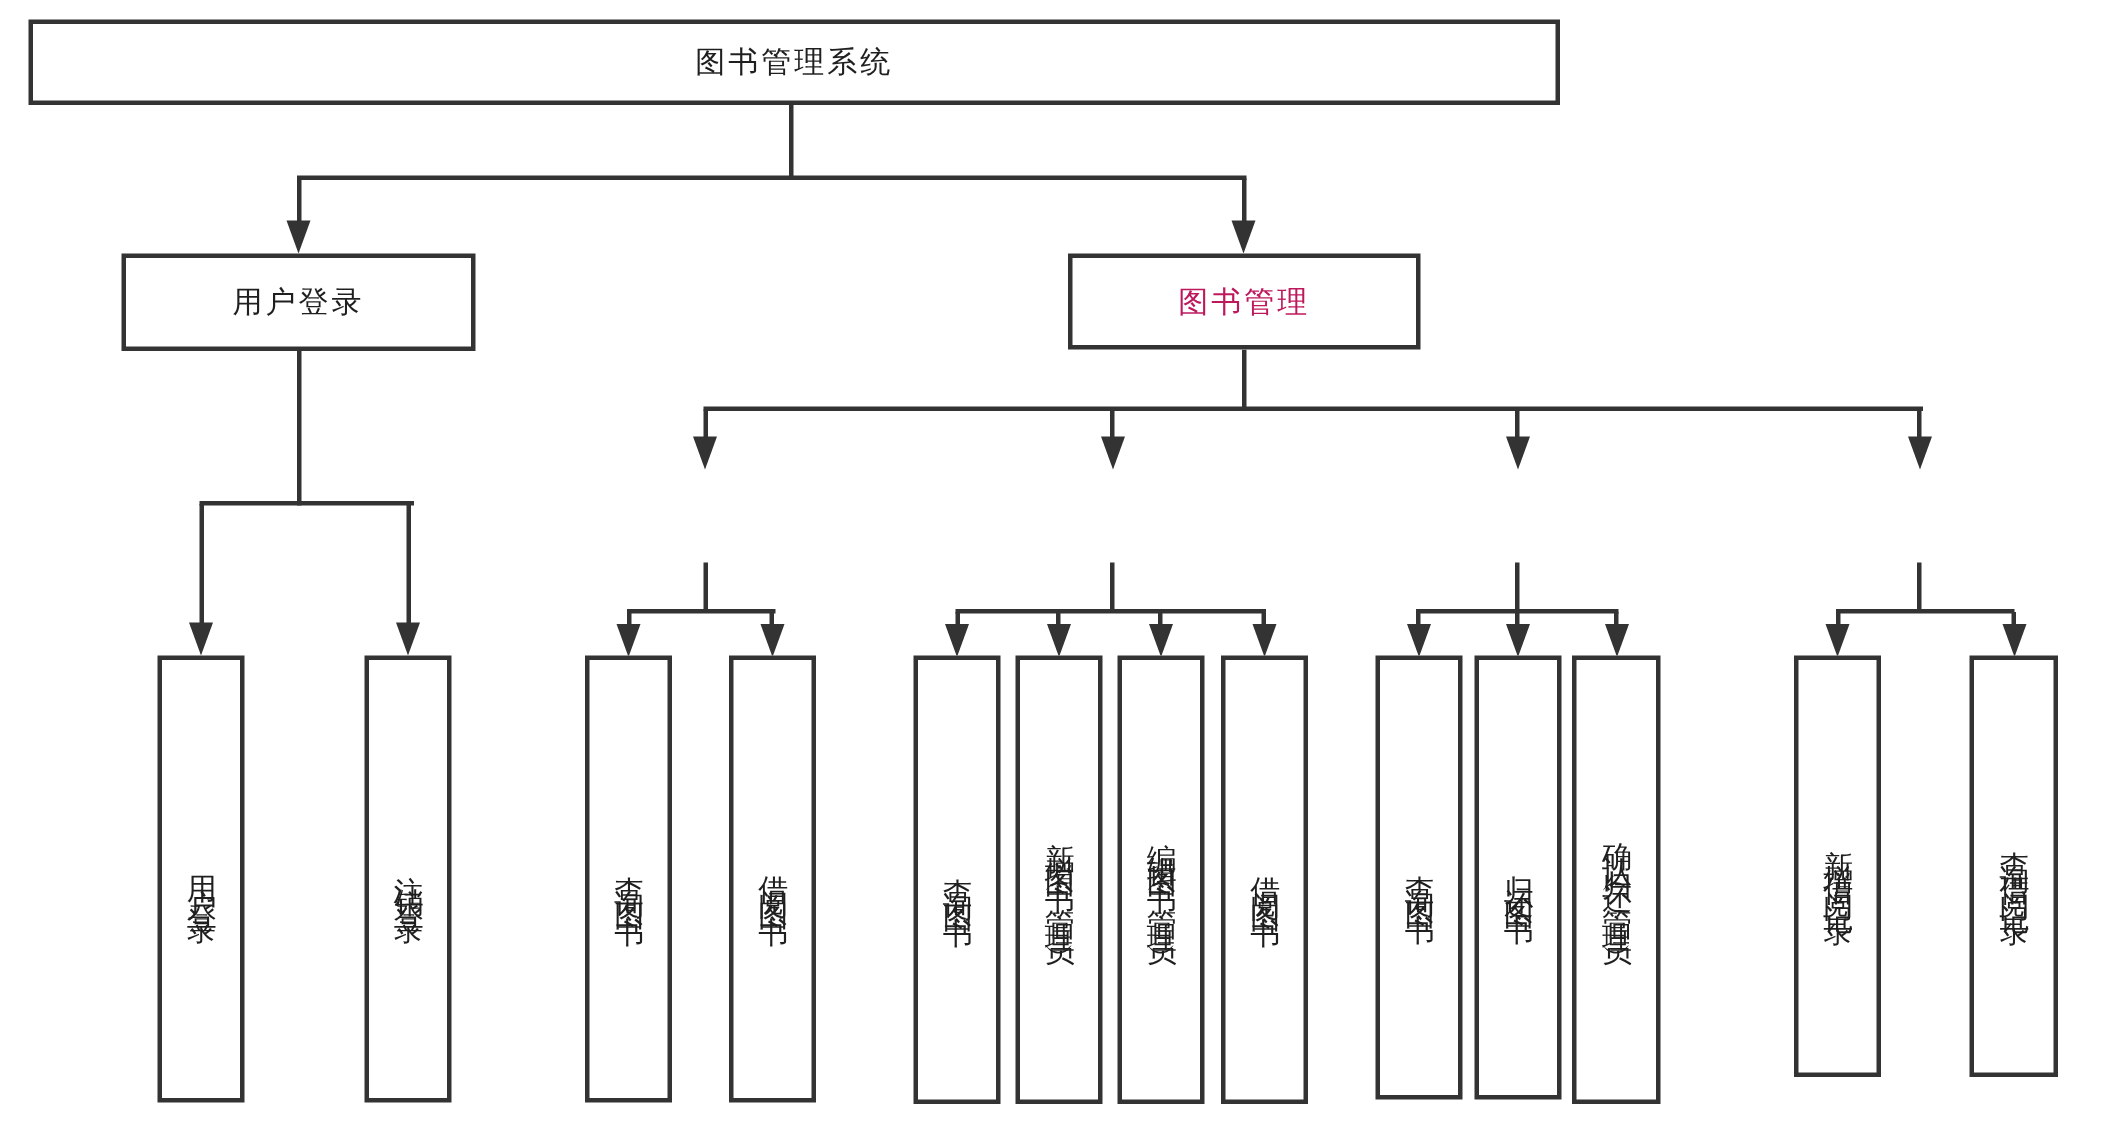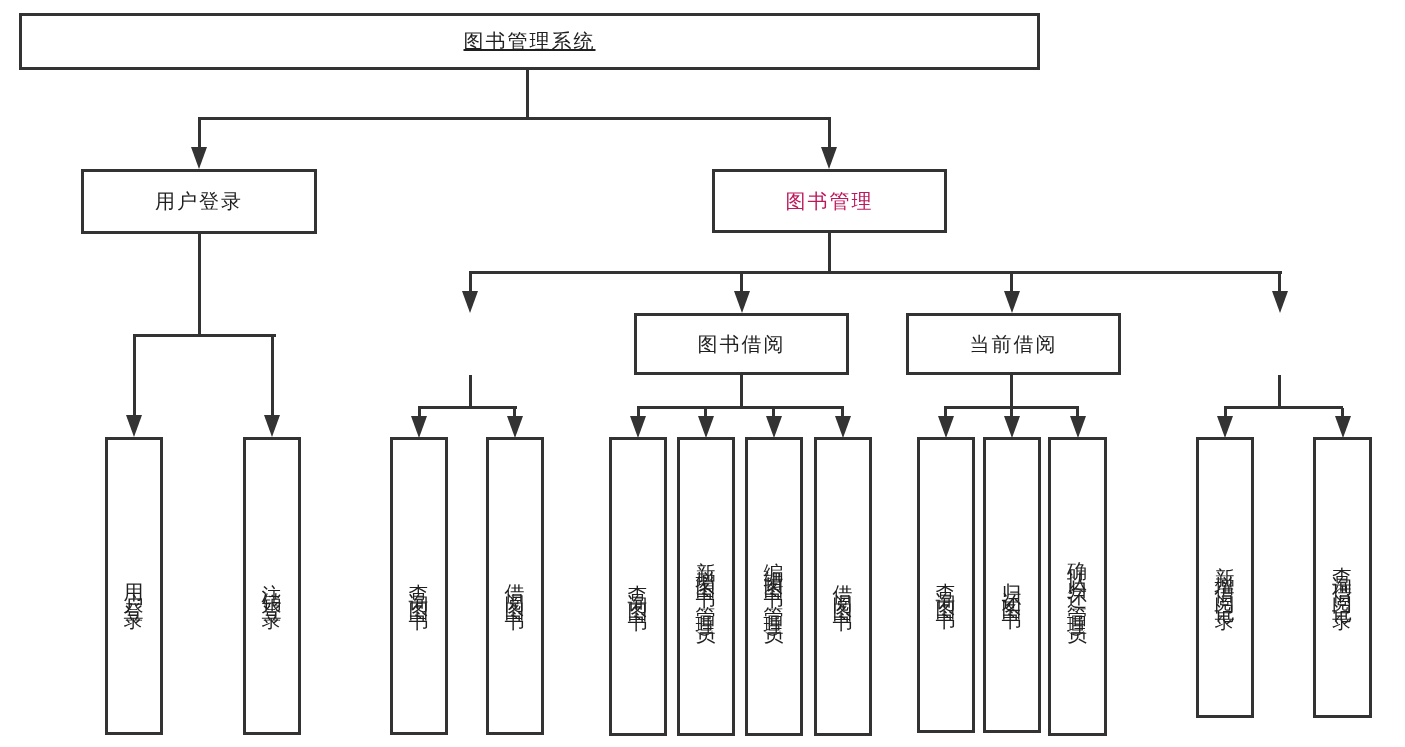--- a/index.html
+++ b/index.html
@@ -77,34 +77,28 @@
     <div class="arrow" style="left: 507px; top: 416px; border-top-color: rgb(51, 51, 51);"></div>
     <div class="arrow" style="left: 630px; top: 416px; border-top-color: rgb(51, 51, 51);"></div>
     <div class="arrow" style="left: 698px; top: 416px; border-top-color: rgb(51, 51, 51);"></div>
     <div class="arrow" style="left: 766px; top: 416px; border-top-color: rgb(51, 51, 51);"></div>
     <div class="arrow" style="left: 835px; top: 416px; border-top-color: rgb(51, 51, 51);"></div>
     <div class="arrow" style="left: 938px; top: 416px; border-top-color: rgb(51, 51, 51);"></div>
     <div class="arrow" style="left: 1004px; top: 416px; border-top-color: rgb(51, 51, 51);"></div>
     <div class="arrow" style="left: 1070px; top: 416px; border-top-color: rgb(51, 51, 51);"></div>
     <div class="arrow" style="left: 1217px; top: 416px; border-top-color: rgb(51, 51, 51);"></div>
     <div class="arrow" style="left: 1335px; top: 416px; border-top-color: rgb(51, 51, 51);"></div>
-    <div class="node h" style="left: 19px; top: 13px; width: 1021px; height: 57px; border-color: rgb(51, 51, 51); background: rgb(255, 255, 255); text-decoration: underline;">
+    <div class="node h" style="left: 19px; top: 13px; width: 1021px; height: 57px; border-color: rgb(51, 51, 51); background: rgb(255, 255, 255);">
       <span class="lbl" style="color: rgb(31, 31, 31);">图书管理系统</span>
     </div>
     <div class="node h" style="left: 81px; top: 169px; width: 236px; height: 65px; border-color: rgb(51, 51, 51); background: rgb(255, 255, 255);">
       <span class="lbl" style="color: rgb(31, 31, 31);">用户登录</span>
     </div>
     <div class="node h" style="left: 712px; top: 169px; width: 235px; height: 64px; border-color: rgb(51, 51, 51); background: rgb(255, 255, 255);">
       <span class="lbl" style="color: #be185d;">图书管理</span>
-    </div>
-    <div class="node h" style="left: 634px; top: 313px; width: 215px; height: 62px; border-color: rgb(51, 51, 51); background: rgb(255, 255, 255);">
-      <span class="lbl" style="color: rgb(31, 31, 31);">图书借阅</span>
-    </div>
-    <div class="node h" style="left: 906px; top: 313px; width: 215px; height: 62px; border-color: rgb(51, 51, 51); background: rgb(255, 255, 255);">
-      <span class="lbl" style="color: rgb(31, 31, 31);">当前借阅</span>
     </div>
     <div class="node v" style="left: 105px; top: 437px; width: 58px; height: 298px; border-color: rgb(51, 51, 51); background: rgb(255, 255, 255);">
       <span class="lbl" style="color: rgb(31, 31, 31);">用户登录</span>
     </div>
     <div class="node v" style="left: 243px; top: 437px; width: 58px; height: 298px; border-color: rgb(51, 51, 51); background: rgb(255, 255, 255);">
       <span class="lbl" style="color: rgb(31, 31, 31);">注销登录</span>
     </div>
     <div class="node v" style="left: 390px; top: 437px; width: 58px; height: 298px; border-color: rgb(51, 51, 51); background: rgb(255, 255, 255);">
       <span class="lbl" style="color: rgb(31, 31, 31);">查询图书</span>
     </div>

